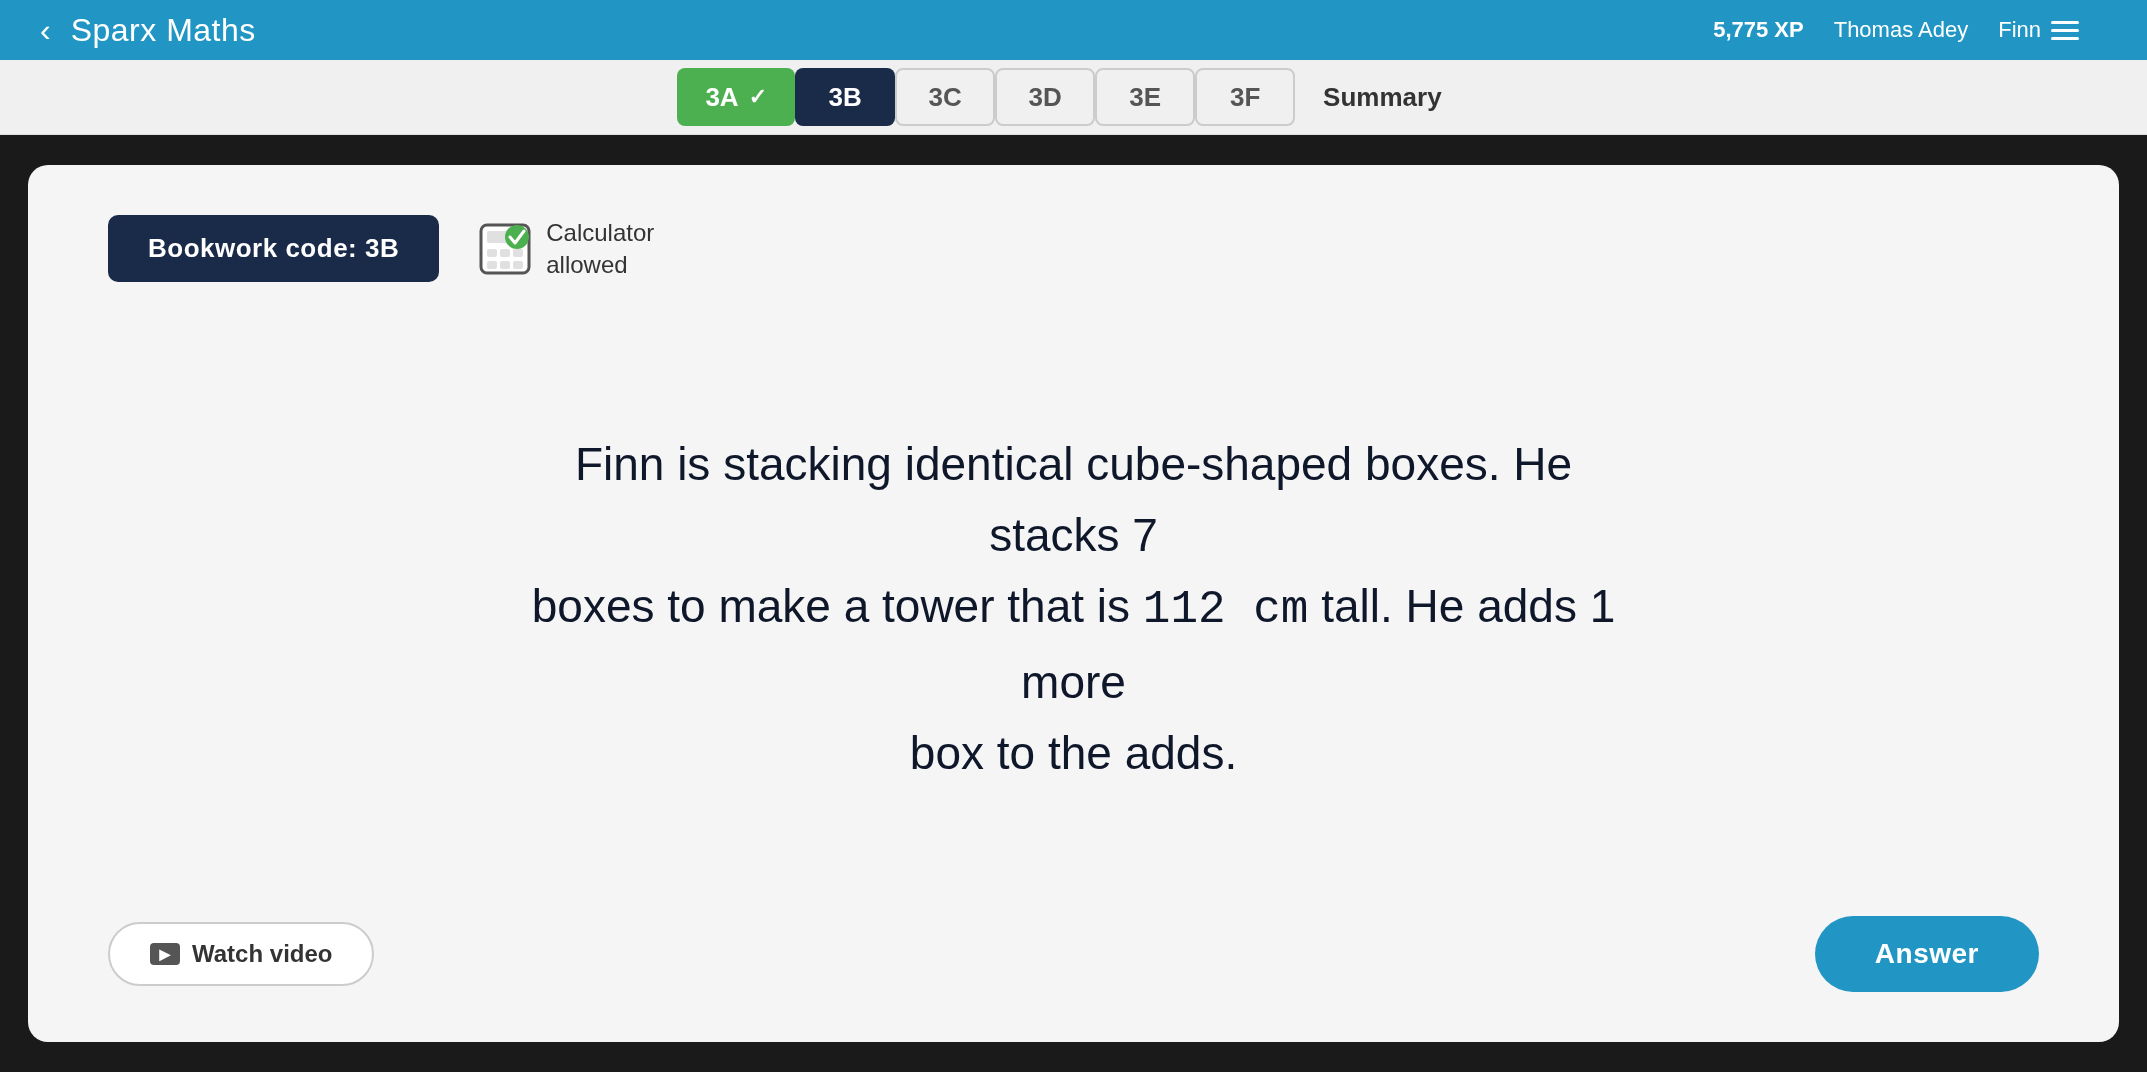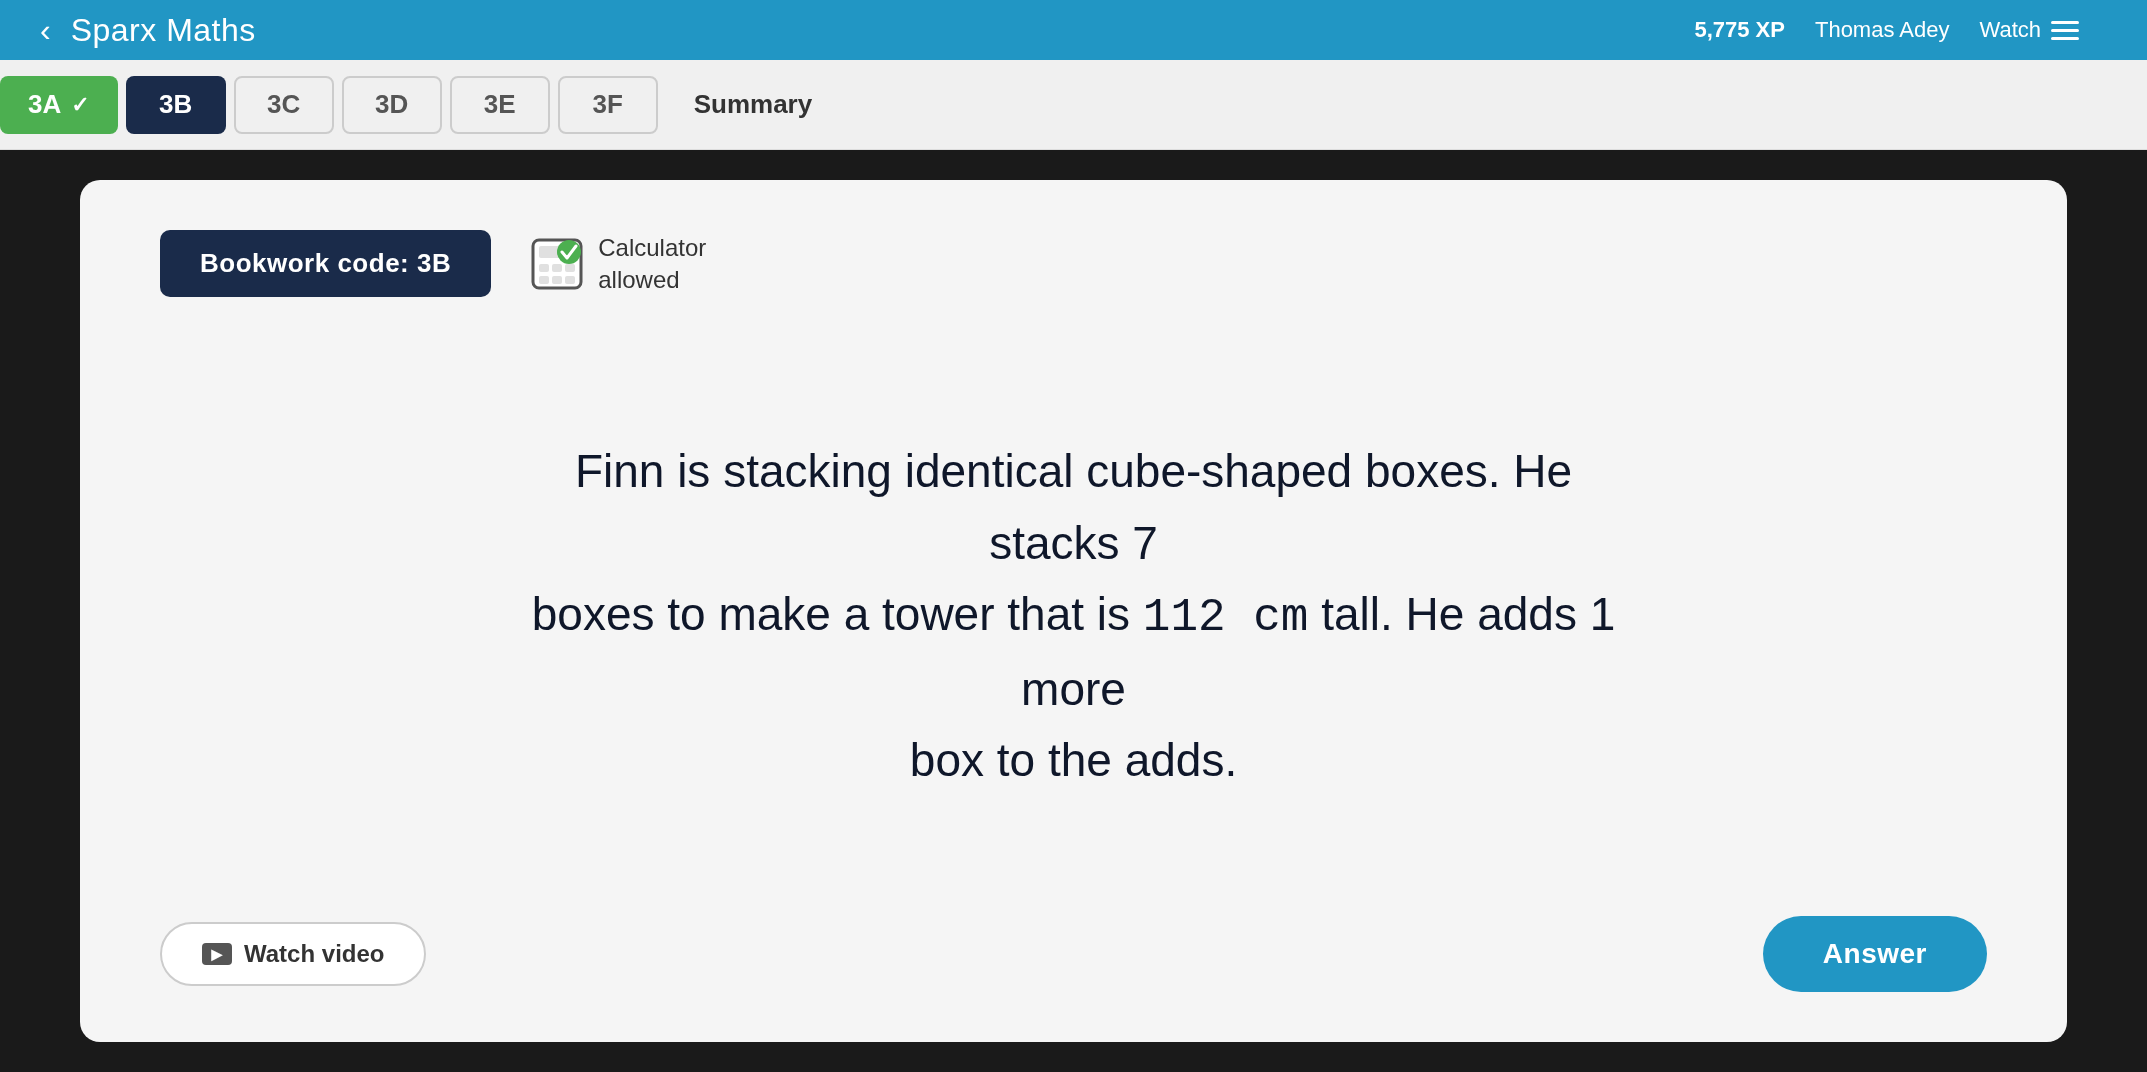--- a/index.html
+++ b/index.html
@@ -79,24 +79,24 @@
       display: block;
       width: 28px;
       height: 3px;
       background: white;
       border-radius: 2px;
     }
 
     
     .tab-bar {
       background: #f0f0f0;
-      height: 90px;
-      display: flex;
-      align-items: center;
-      gap: 8px;
+      height: 75px;
+      display: flex;
+      align-items: center;
+      justify-content: center;
       flex-shrink: 0;
       border-bottom: 1px solid #ddd;
     }
 
     .tab {
       height: 58px;
       min-width: 100px;
       padding: 0 28px;
       border-radius: 8px;
       display: flex;
@@ -138,21 +138,21 @@
     .checkmark {
       color: white;
       font-size: 22px;
     }
 
     
     .main-content {
       flex: 1;
       display: flex;
       align-items: stretch;
-      padding: 30px 80px;
+      padding: 30px 28px;
       gap: 0;
     }
 
     .content-card {
       background: #f5f5f5;
       border-radius: 20px;
       flex: 1;
       padding: 50px 80px;
       display: flex;
       flex-direction: column;
@@ -260,21 +260,21 @@
 </head>
 <body>
 
 <div class="header">
   <span class="header-back">‹</span>
   <span class="header-title">Sparx Maths</span>
   <div class="header-right">
     <span class="header-xp">5,775 XP</span>
     <span class="header-user">Thomas Adey</span>
     <div class="header-menu">
-      <span>Watch</span>
+      <span>Finn</span>
       <div class="hamburger-icon">
         <span></span>
         <span></span>
         <span></span>
       </div>
     </div>
   </div>
 </div>
 
 <div class="tab-bar">

